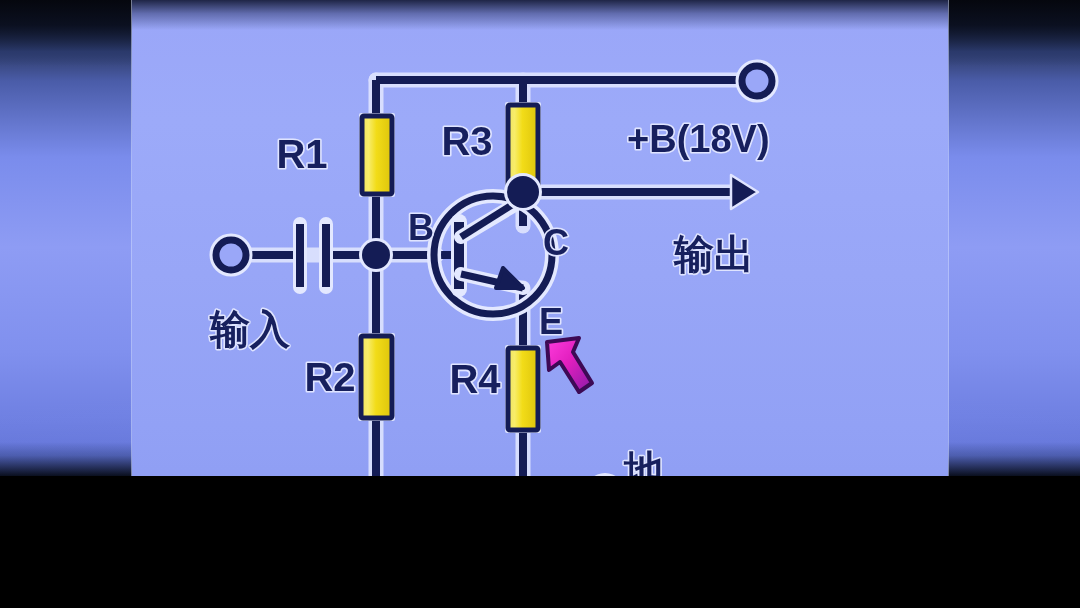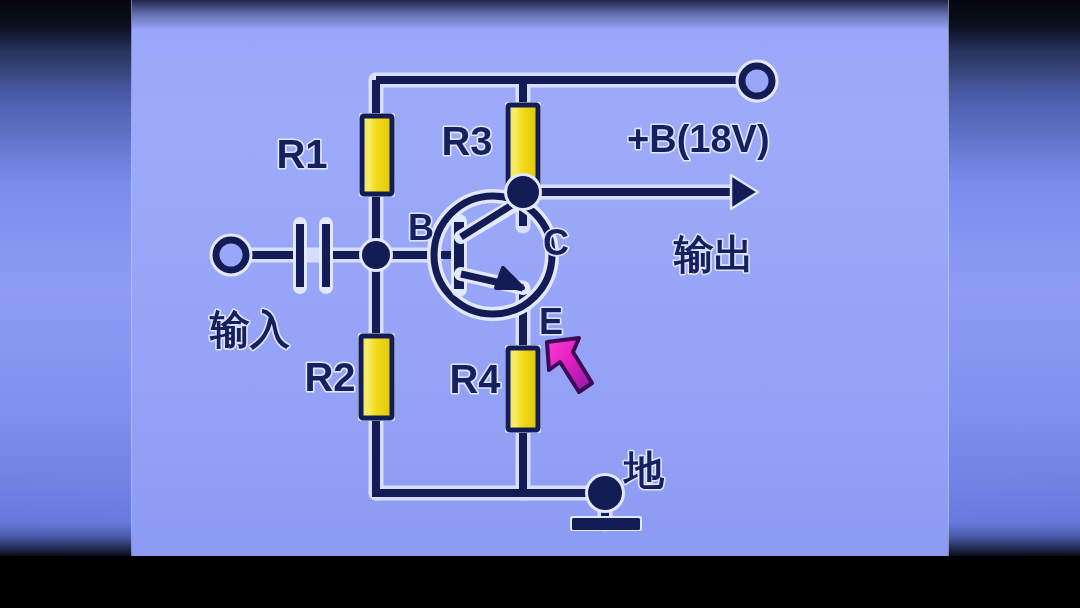--- a/index.html
+++ b/index.html
@@ -8,21 +8,21 @@
     width: 1080px;
     height: 608px;
     overflow: hidden;
     background: #000;
     font-family: "Liberation Sans", sans-serif;
   }
 
   #screen {
     position: relative;
     width: 1080px;
-    height: 556px;
+    height: 476px;
     overflow: hidden;
   }
 
   
   .backdrop {
     position: absolute;
     inset: 0;
     background:
       linear-gradient(to bottom,
         #0a0d18 0%,

